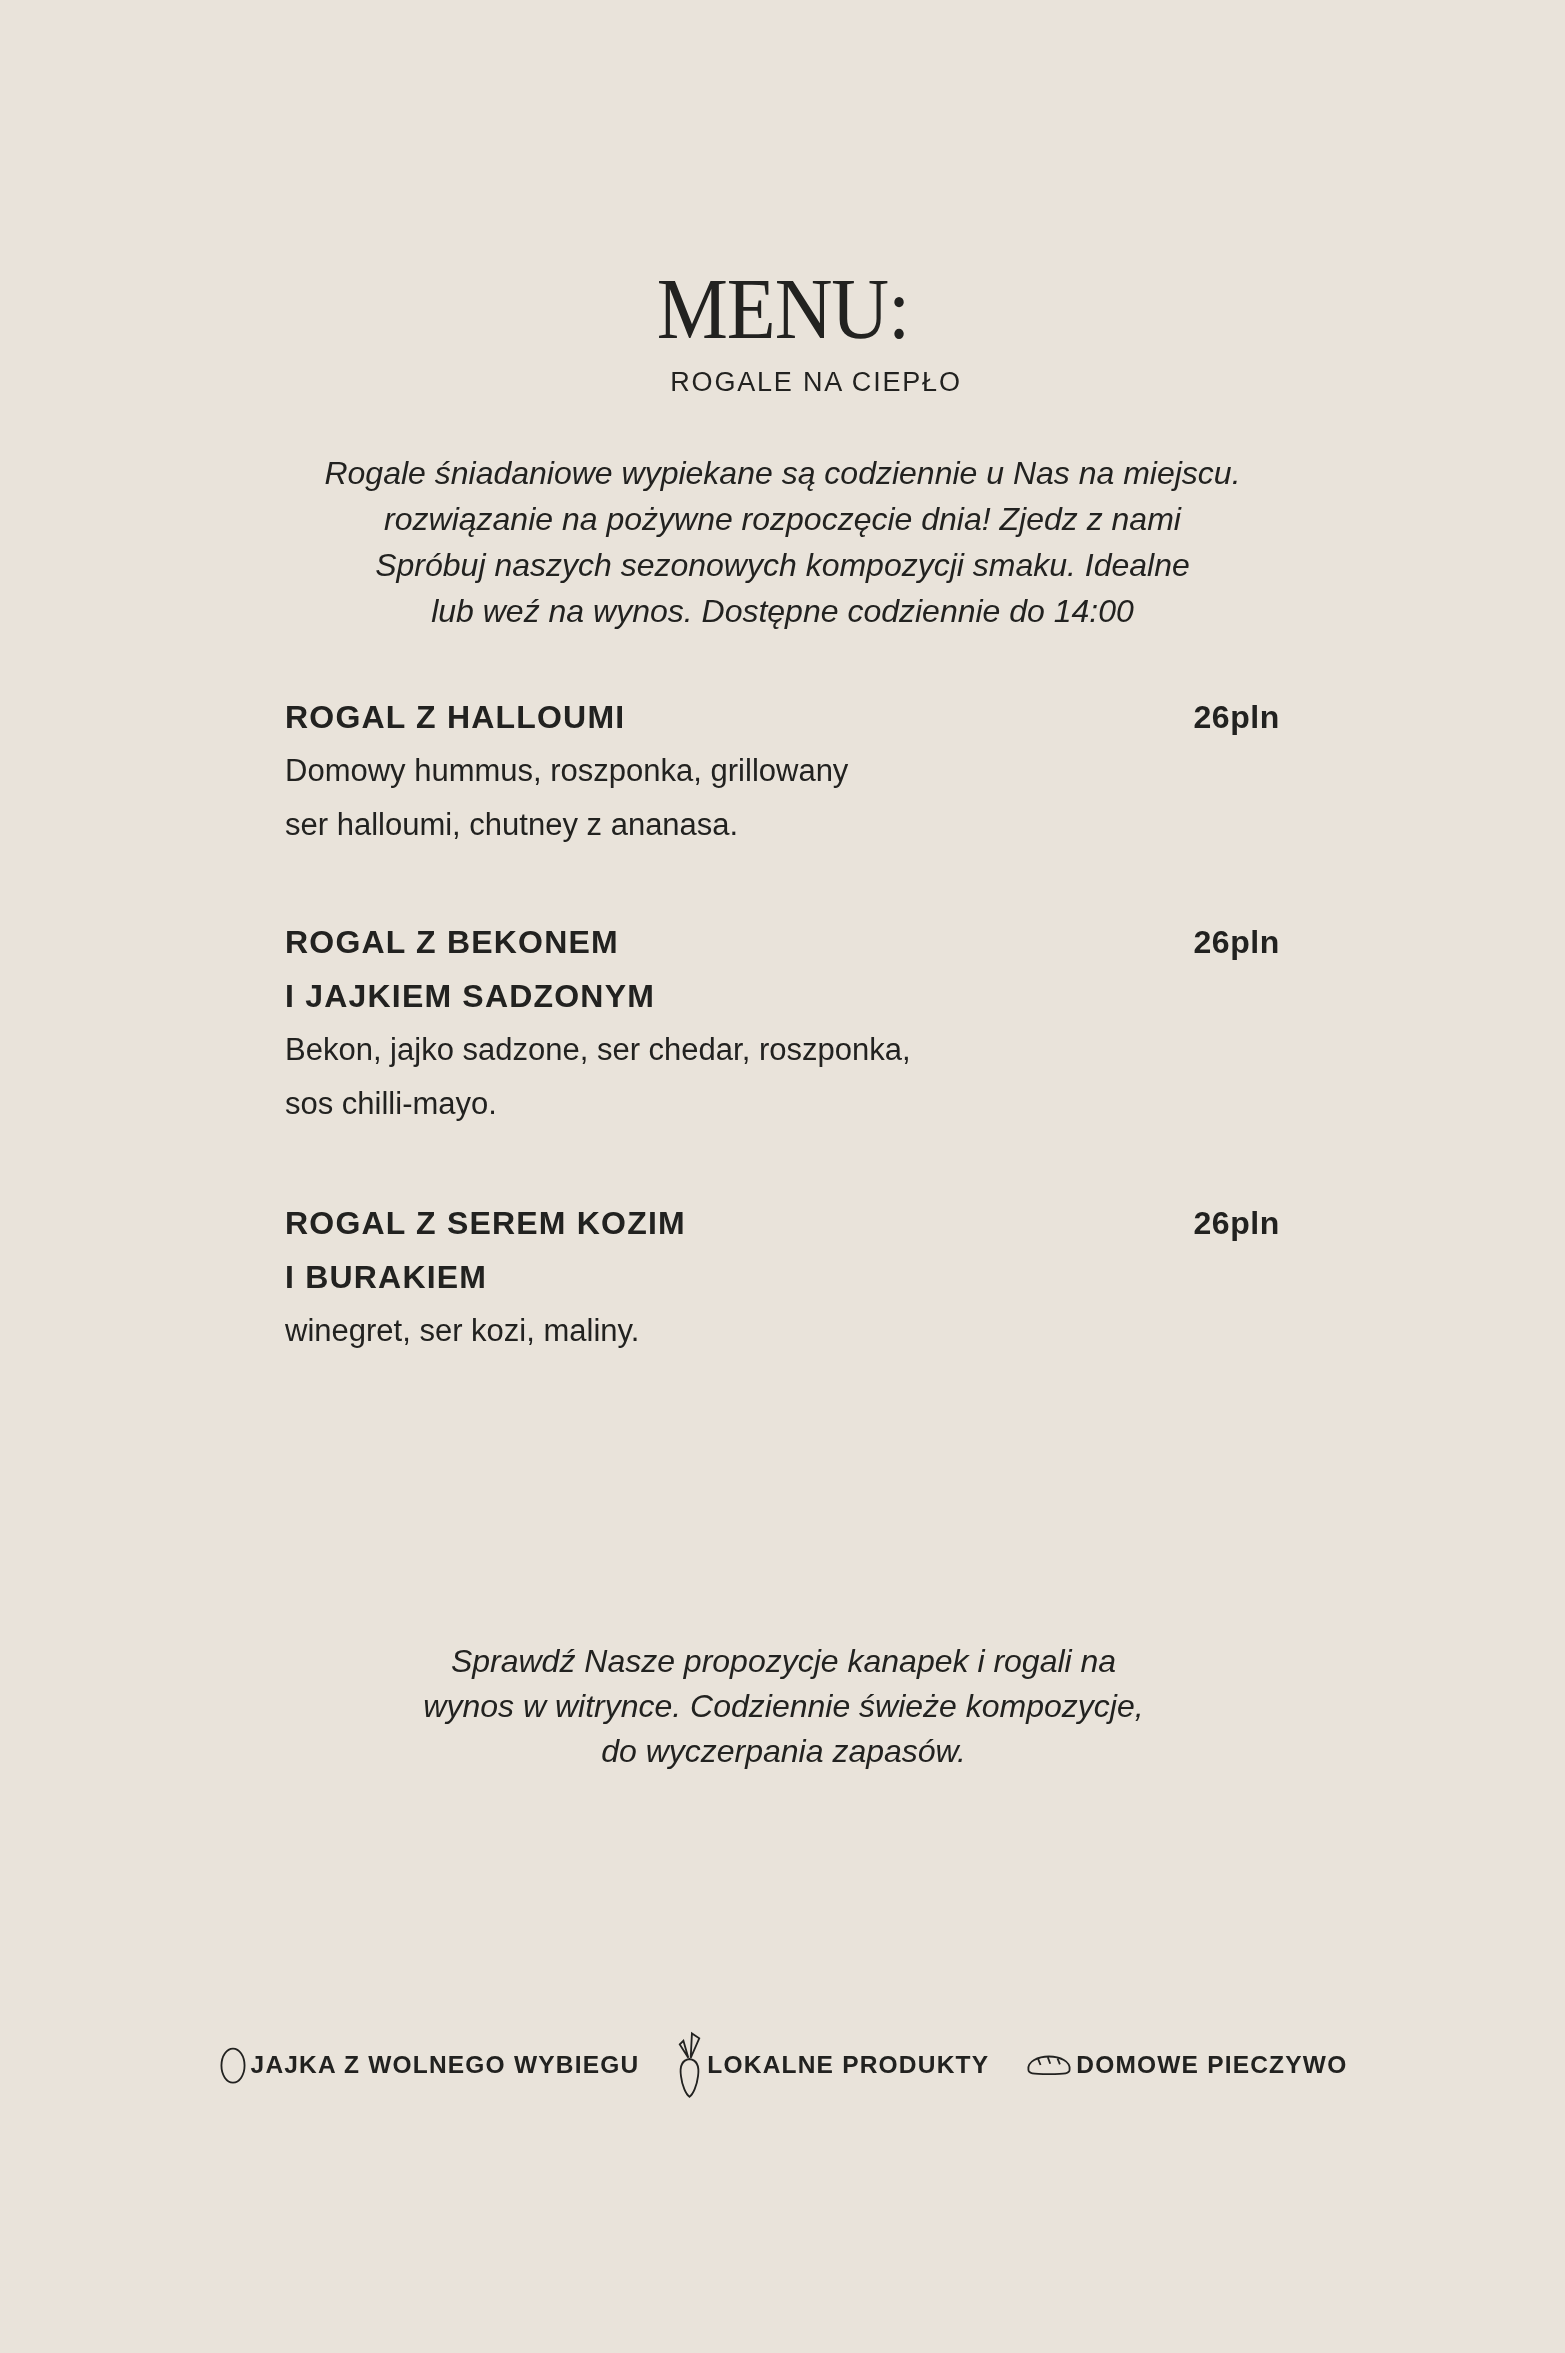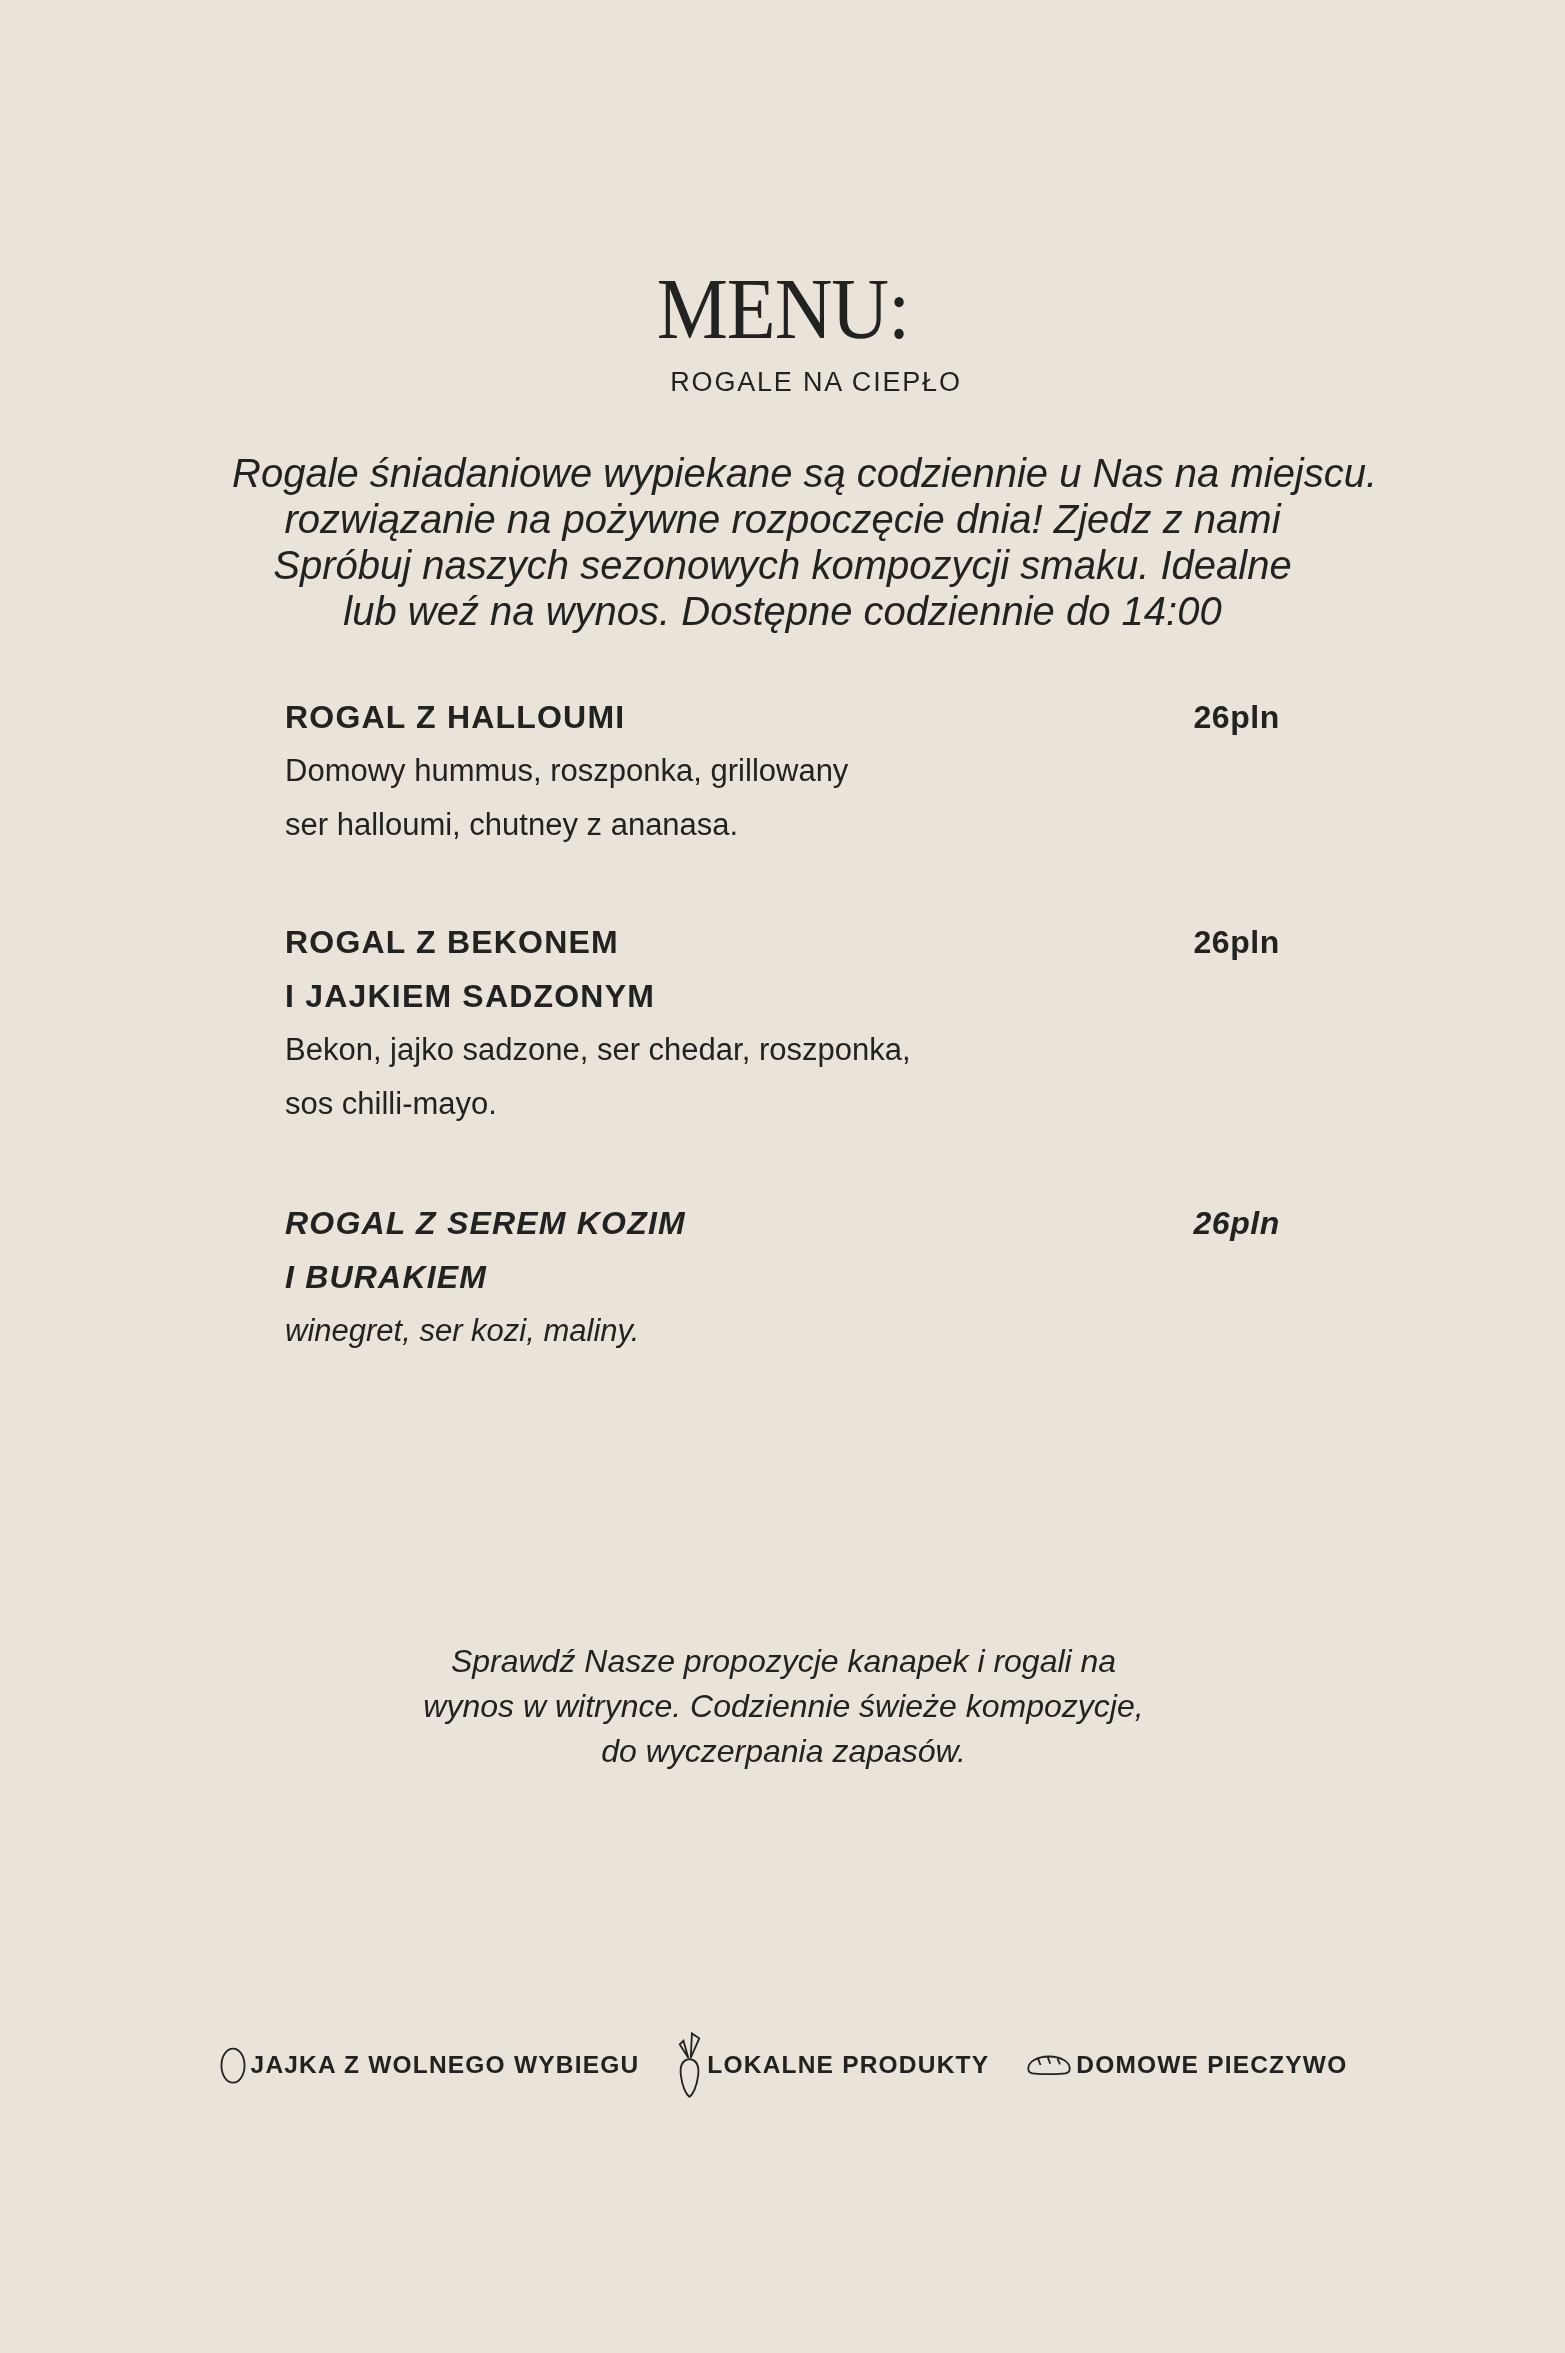--- a/index.html
+++ b/index.html
@@ -20,21 +20,21 @@
       transform: scaleX(0.92);
     }
     .subtitle {
       position: absolute; left: 0; width: 1566px; top: 365px;
       text-align: center;
       font-size: 27px; letter-spacing: 1.8px; line-height: 34px; padding-left: 33px;
     }
     .intro {
       position: absolute; left: 232px; width: 1101px; top: 450px;
       text-align: center; font-style: italic;
-      font-size: 40px; line-height: 46px;
+      font-size: 32px; line-height: 46px;
     }
     .intro div { white-space: nowrap; }
     .item { position: absolute; left: 285px; width: 995px; }
     .item-name {
       font-weight: bold; font-size: 32px; letter-spacing: 1.2px;
       line-height: 54px; white-space: nowrap;
     }
     .item-price {
       position: absolute; right: 0; top: 0;
       font-weight: bold; font-size: 32px; letter-spacing: 0.6px; line-height: 54px;
@@ -75,21 +75,21 @@
 </div>
 
 <div class="item" style="top:915px;">
   <div class="item-name">ROGAL Z BEKONEM</div>
   <div class="item-name">I JAJKIEM SADZONYM</div>
   <div class="item-price">26pln</div>
   <div class="item-desc">Bekon, jajko sadzone, ser chedar, roszponka,</div>
   <div class="item-desc">sos chilli-mayo.</div>
 </div>
 
-<div class="item" style="top:1196px;font-style:italic;">
+<div class="item" style="top:1196px;">
   <div class="item-name">ROGAL Z SEREM KOZIM</div>
   <div class="item-name">I BURAKIEM</div>
   <div class="item-price">26pln</div>
   <div class="item-desc">winegret, ser kozi, maliny.</div>
 </div>
 
 <div class="outro">
   <div>Sprawdź Nasze propozycje kanapek i rogali na</div>
   <div>wynos w witrynce. Codziennie świeże kompozycje,</div>
   <div>do wyczerpania zapasów.</div>

